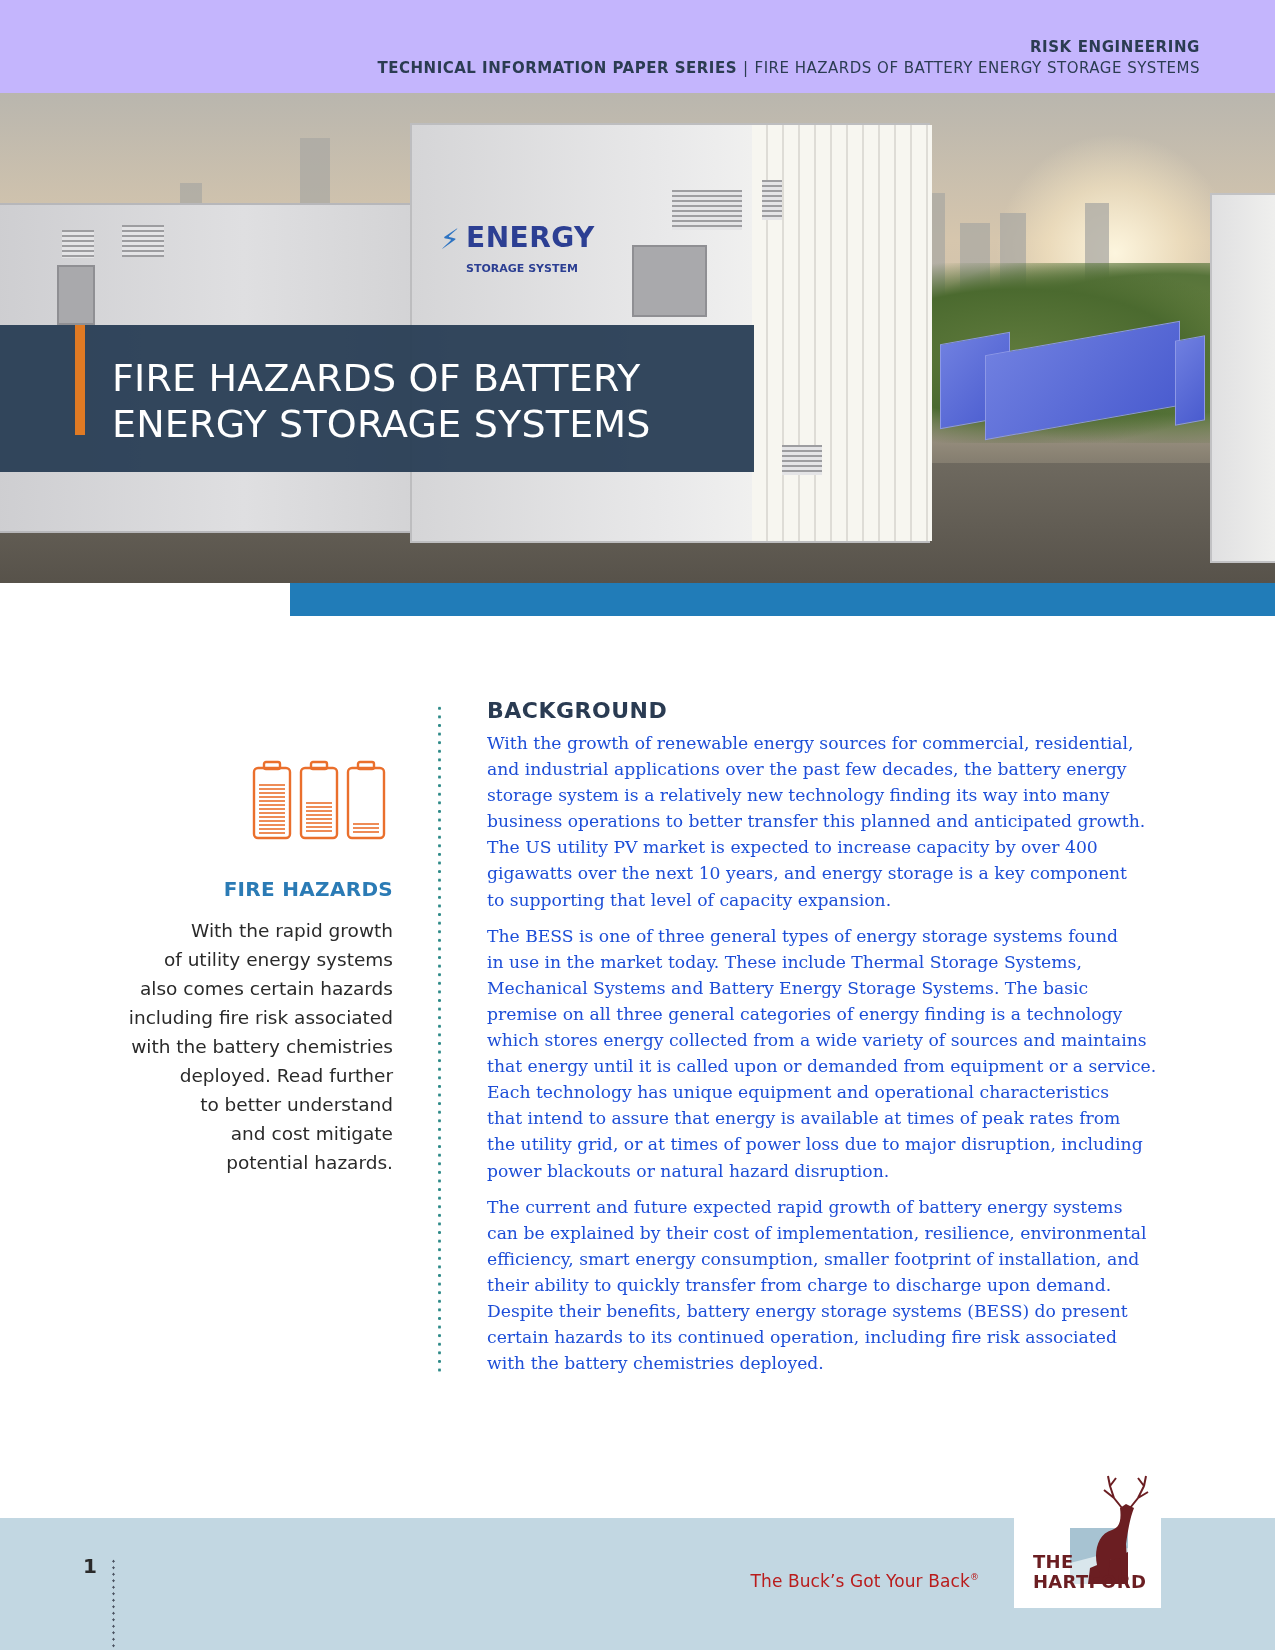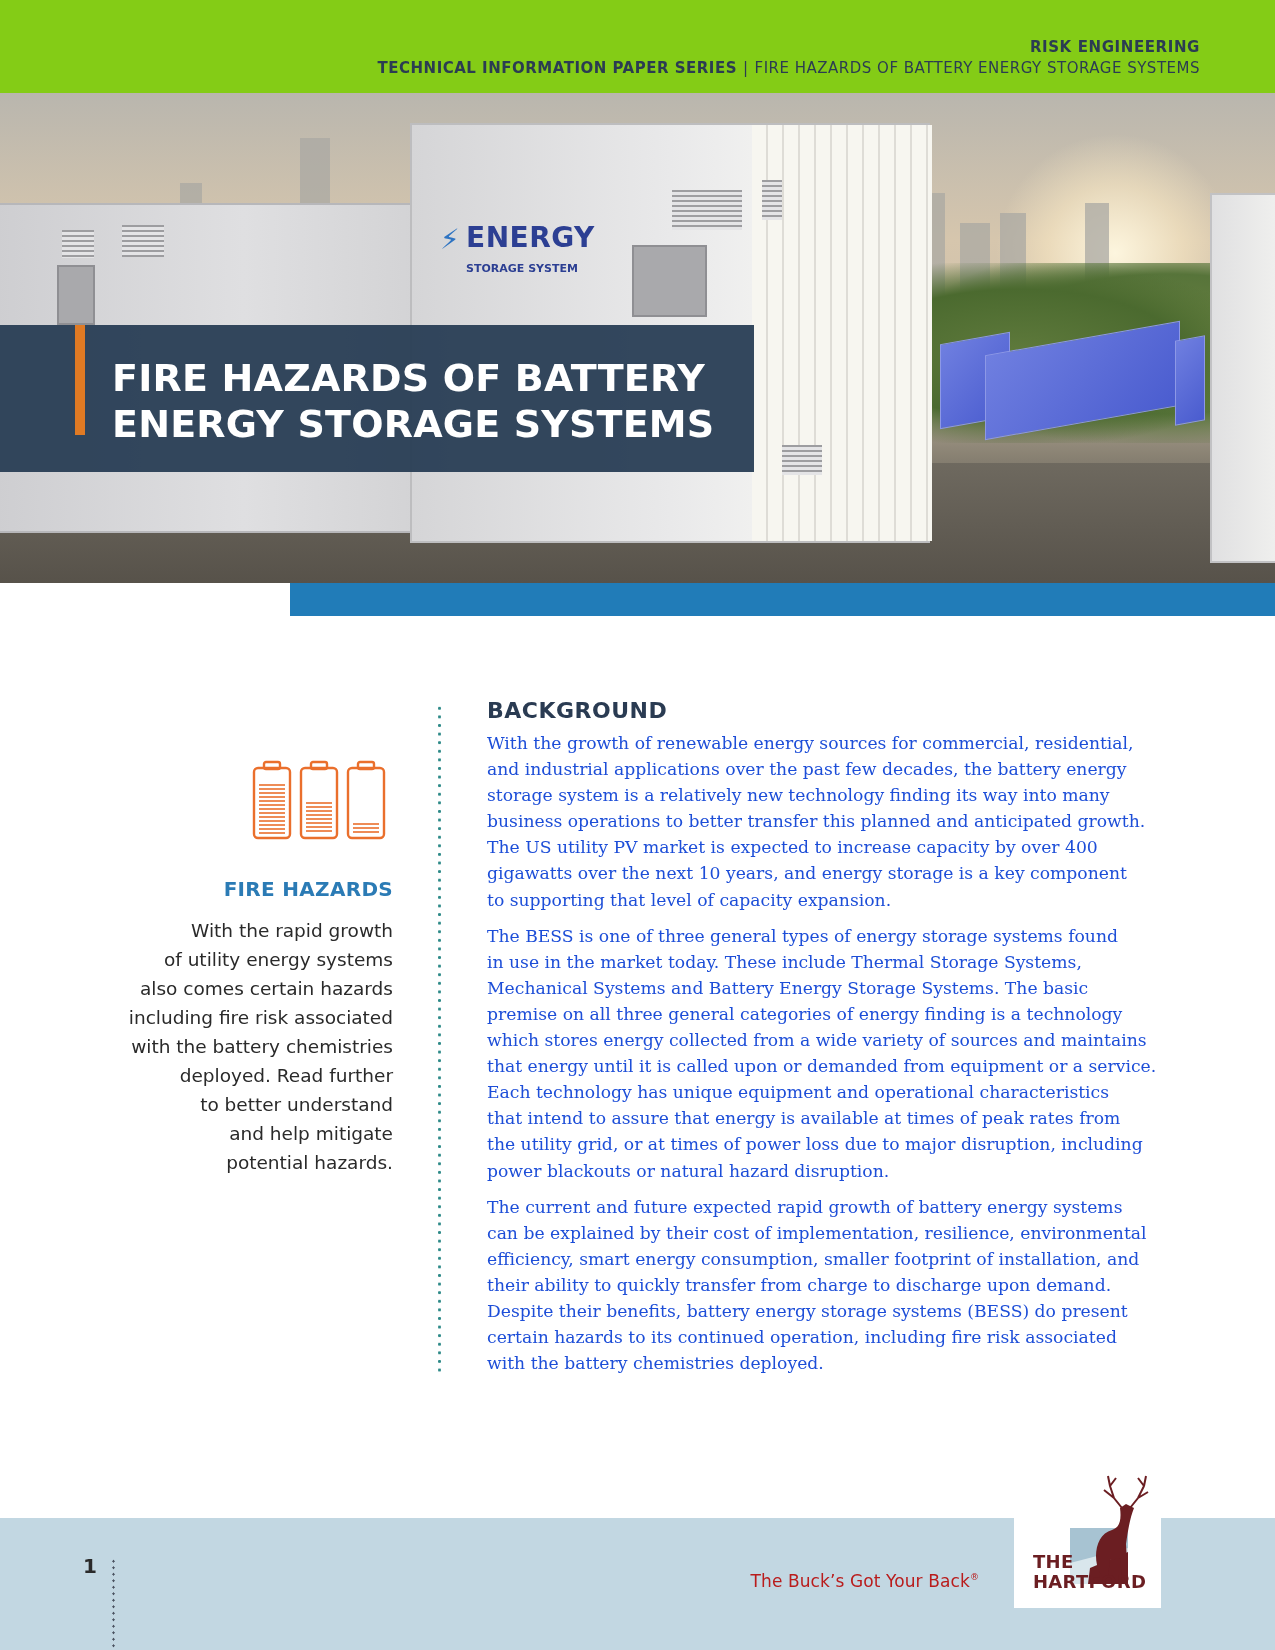--- a/index.html
+++ b/index.html
@@ -2,21 +2,21 @@
 <html><head>
   <meta charset="utf-8">
   <style>
     * { box-sizing: border-box; margin: 0; padding: 0; }
     html, body { width: 1275px; height: 1650px; background: #ffffff; overflow: hidden; }
     body { position: relative; font-family: "Liberation Sans", sans-serif; color: #2a2a2a; }
 
     
     .top-band {
       position: absolute; left: 0; top: 0; width: 1275px; height: 93px;
-      background: #84cc16;
+      background: #c4b5fd;
       text-align: right;
     }
     .top-band .risk {
       position: absolute; right: 75px; top: 38px;
       font-family: "DejaVu Sans", sans-serif; font-weight: bold;
       font-size: 15px; letter-spacing: 0.6px; color: #2b3c52;
     }
     .top-band .series {
       position: absolute; right: 75px; top: 59px;
       font-family: "DejaVu Sans", sans-serif;
@@ -83,21 +83,21 @@
       position: absolute; left: 0; top: 232px; width: 754px; height: 147px;
       background: rgba(37, 58, 82, 0.93);
     }
     .title-box .accent {
       position: absolute; left: 75px; top: 0; width: 10px; height: 110px; margin-top: 0;
       background: #e07a24;
     }
     .title-box .title {
       position: absolute; left: 112px; top: 30px;
       font-family: "DejaVu Sans", sans-serif; font-size: 38px; line-height: 46px;
-      color: #ffffff; font-weight: bold; letter-spacing: 0.2px;
+      color: #ffffff; font-weight: normal; letter-spacing: 0.2px;
     }
 
     .blue-stripe {
       position: absolute; left: 290px; top: 583px; width: 985px; height: 33px; background: #217cb8;
     }
 
     
     .battery-icon {
       position: absolute; left: 252px; top: 760px; width: 134px; height: 80px;
     }
@@ -256,21 +256,21 @@
 
 <div class="side-heading">FIRE HAZARDS</div>
 <div class="side-text">
   <span>With the rapid growth</span>
   <span>of utility energy systems</span>
   <span>also comes certain hazards</span>
   <span>including fire risk associated</span>
   <span>with the battery chemistries</span>
   <span>deployed. Read further</span>
   <span>to better understand</span>
-  <span>and help mitigate</span>
+  <span>and cost mitigate</span>
   <span>potential hazards.</span>
 </div>
 
 <div class="divider"></div>
 
 <h2 class="bg-heading">BACKGROUND</h2>
 <div class="body-col">
   <p>
     <span class="ln">With the growth of renewable energy sources for commercial, residential,</span>
     <span class="ln">and industrial applications over the past few decades, the battery energy</span>

